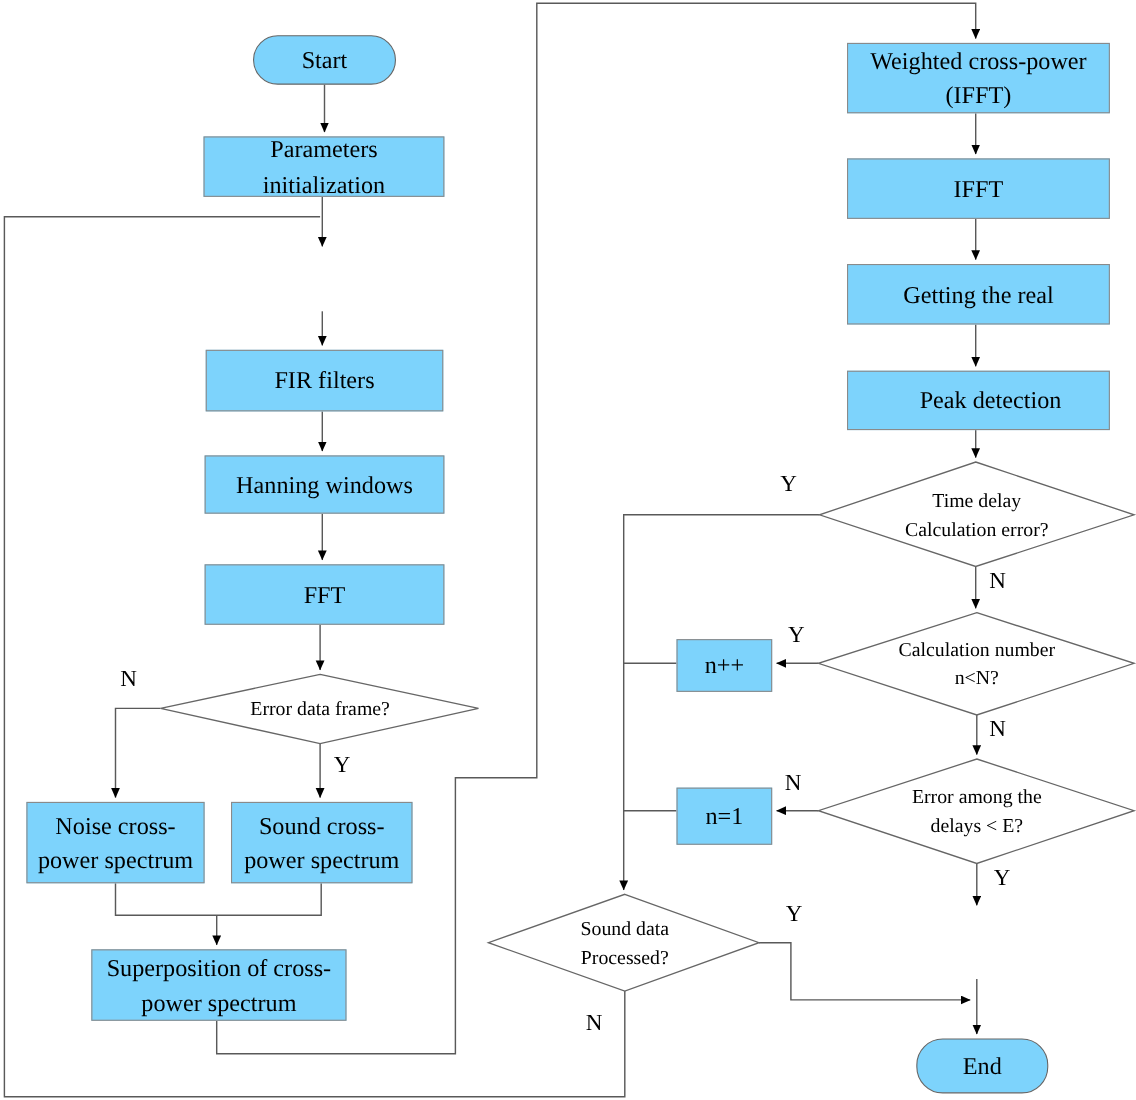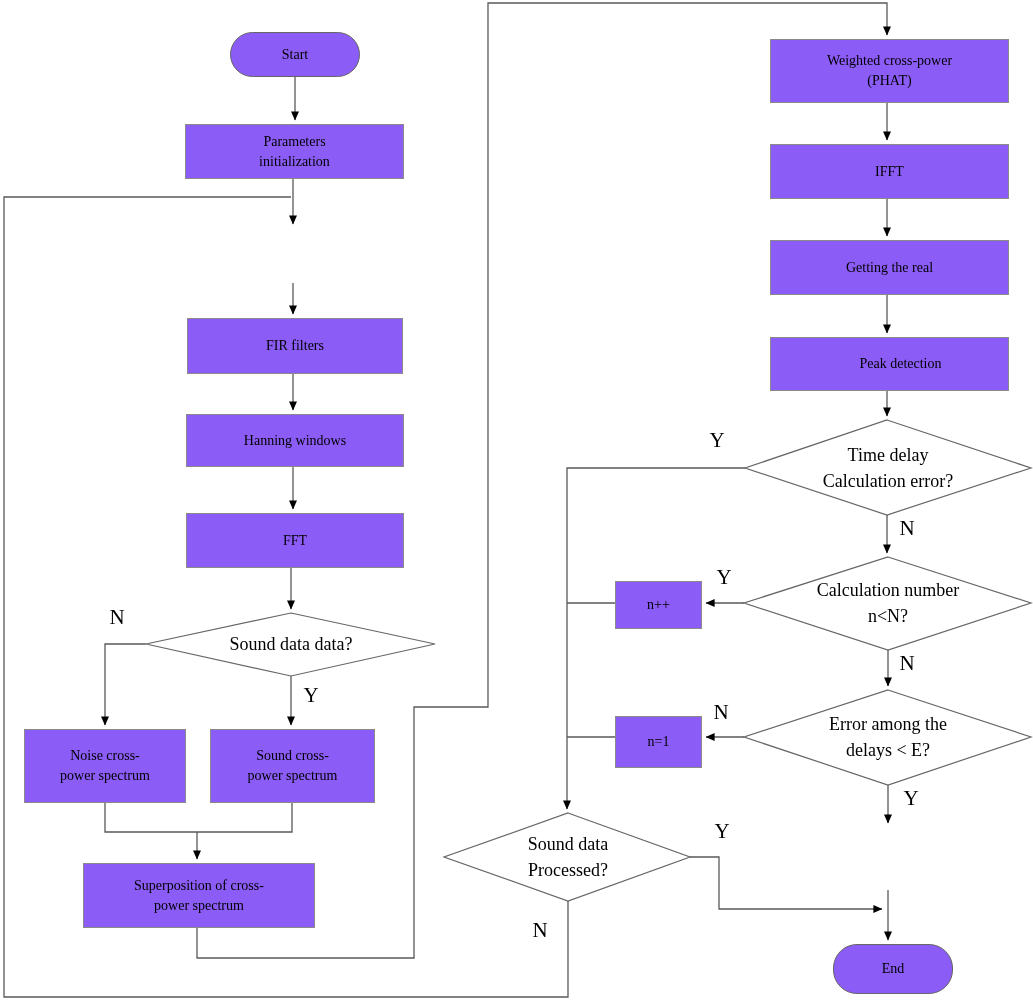--- a/index.html
+++ b/index.html
@@ -13,23 +13,23 @@
     overflow: hidden;
   }
   .wires { position: absolute; left: 0; top: 0; z-index: 0; }
   .node {
     position: absolute;
     z-index: 1;
     display: flex;
     align-items: center;
     justify-content: center;
     text-align: center;
-    background: #8b5cf6;
+    background: #7dd3fc;
     border: 1px solid #8a8a8a;
-    font-size: 14px;
+    font-size: 22px;
     line-height: 1.42;
     white-space: pre-line;
     box-sizing: border-box;
   }
   .stadium {
     border: 1px solid #666666;
     border-radius: 24px;
   }
   .dlabel {
     position: absolute;
@@ -131,29 +131,29 @@
   <div class="node" style="left:187px; top:318px; width:216px; height:56px;">FIR filters</div>
   <div class="node" style="left:186px; top:414px; width:218px; height:53px;">Hanning windows</div>
   <div class="node" style="left:186px; top:513px; width:218px; height:55px;">FFT</div>
   <div class="node" style="left:24px; top:729px; width:162px; height:74px;">Noise cross-
 power spectrum</div>
   <div class="node" style="left:210px; top:729px; width:165px; height:74px;">Sound cross-
 power spectrum</div>
   <div class="node" style="left:83px; top:863px; width:232px; height:65px;">Superposition of cross-
 power spectrum</div>
   <div class="node" style="left:770px; top:39px; width:239px; height:64px;">Weighted cross-power
-(PHAT)</div>
+(IFFT)</div>
   <div class="node" style="left:770px; top:144px; width:239px; height:55px;">IFFT</div>
   <div class="node" style="left:770px; top:240px; width:239px; height:55px;">Getting the real</div>
   <div class="node" style="left:770px; top:337px; width:239px; height:54px;padding-left:22px;">Peak detection</div>
   <div class="node" style="left:615px; top:581px; width:87px; height:48px;">n++</div>
   <div class="node" style="left:615px; top:716px; width:87px; height:52px;">n=1</div>
   <div class="node stadium" style="left:833px; top:944px; width:120px; height:50px;">End</div>
 
-  <div class="dlabel" style="left:166px; top:624px; width:250px; height:40px;">Sound data data?</div>
+  <div class="dlabel" style="left:166px; top:624px; width:250px; height:40px;">Error data frame?</div>
   <div class="dlabel" style="left:763px; top:440px; width:250px; height:56px;">Time delay
 Calculation error?</div>
   <div class="dlabel" style="left:763px; top:575px; width:250px; height:56px;">Calculation number
 n&lt;N?</div>
   <div class="dlabel" style="left:763px; top:709px; width:250px; height:56px;">Error among the
 delays &lt; E?</div>
   <div class="dlabel" style="left:468px; top:829px; width:200px; height:56px;">Sound data
 Processed?</div>
 
   <div class="blabel" style="left:117px; top:617px;">N</div>

